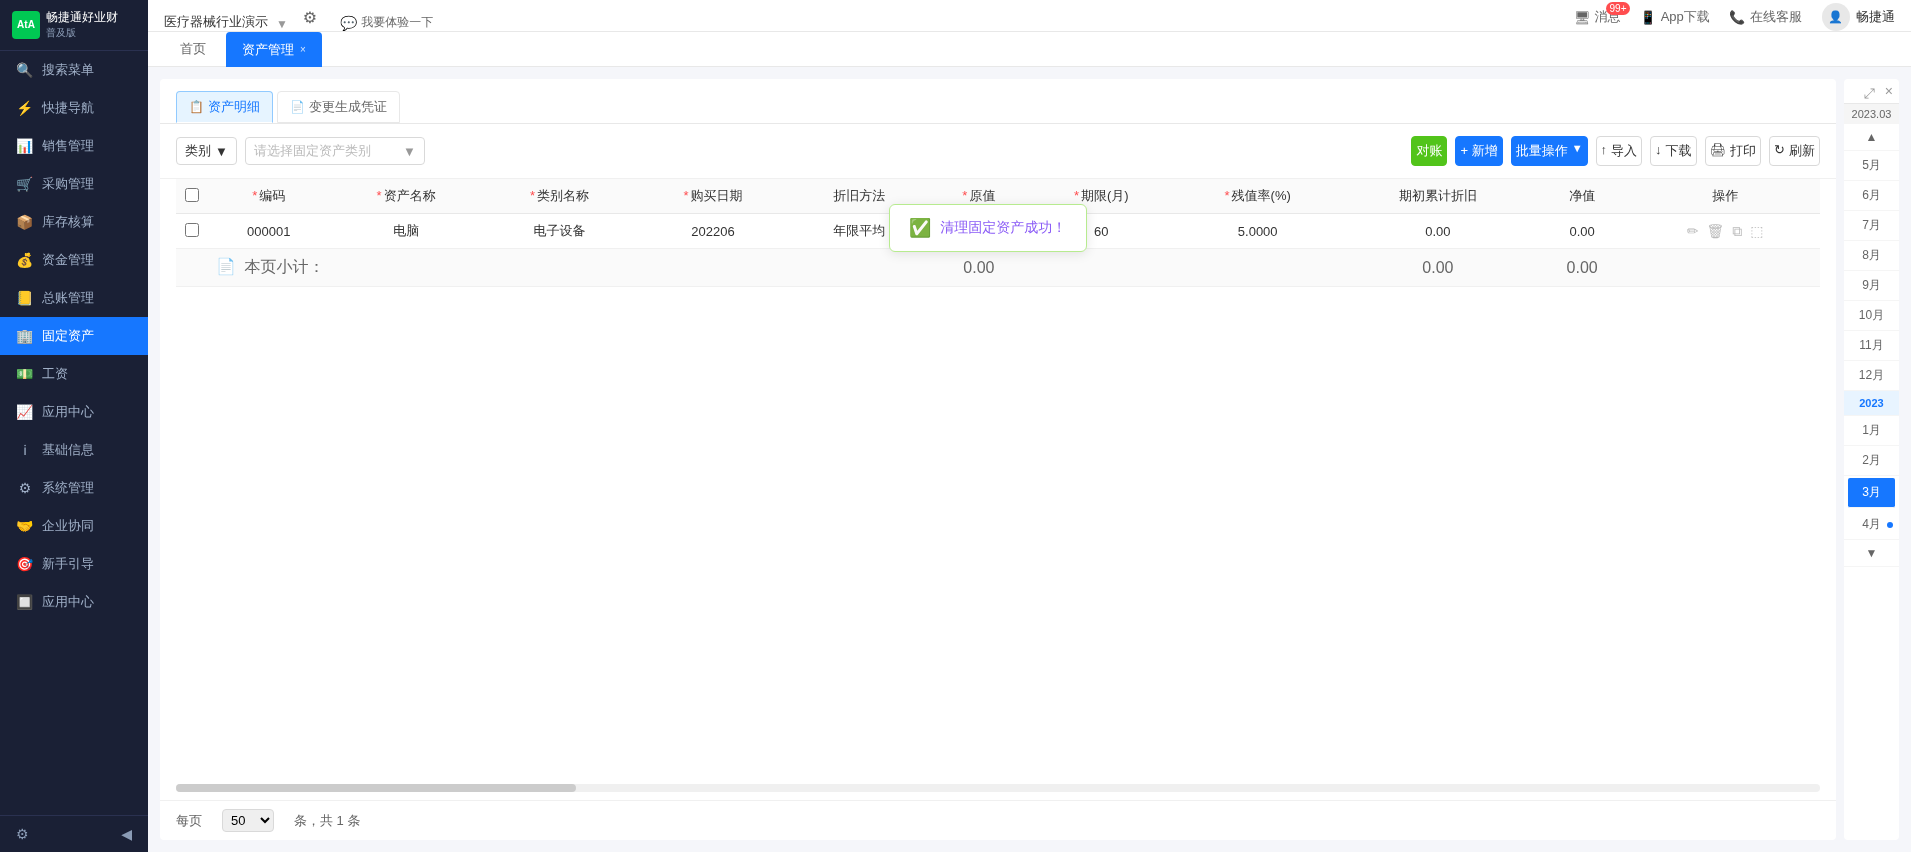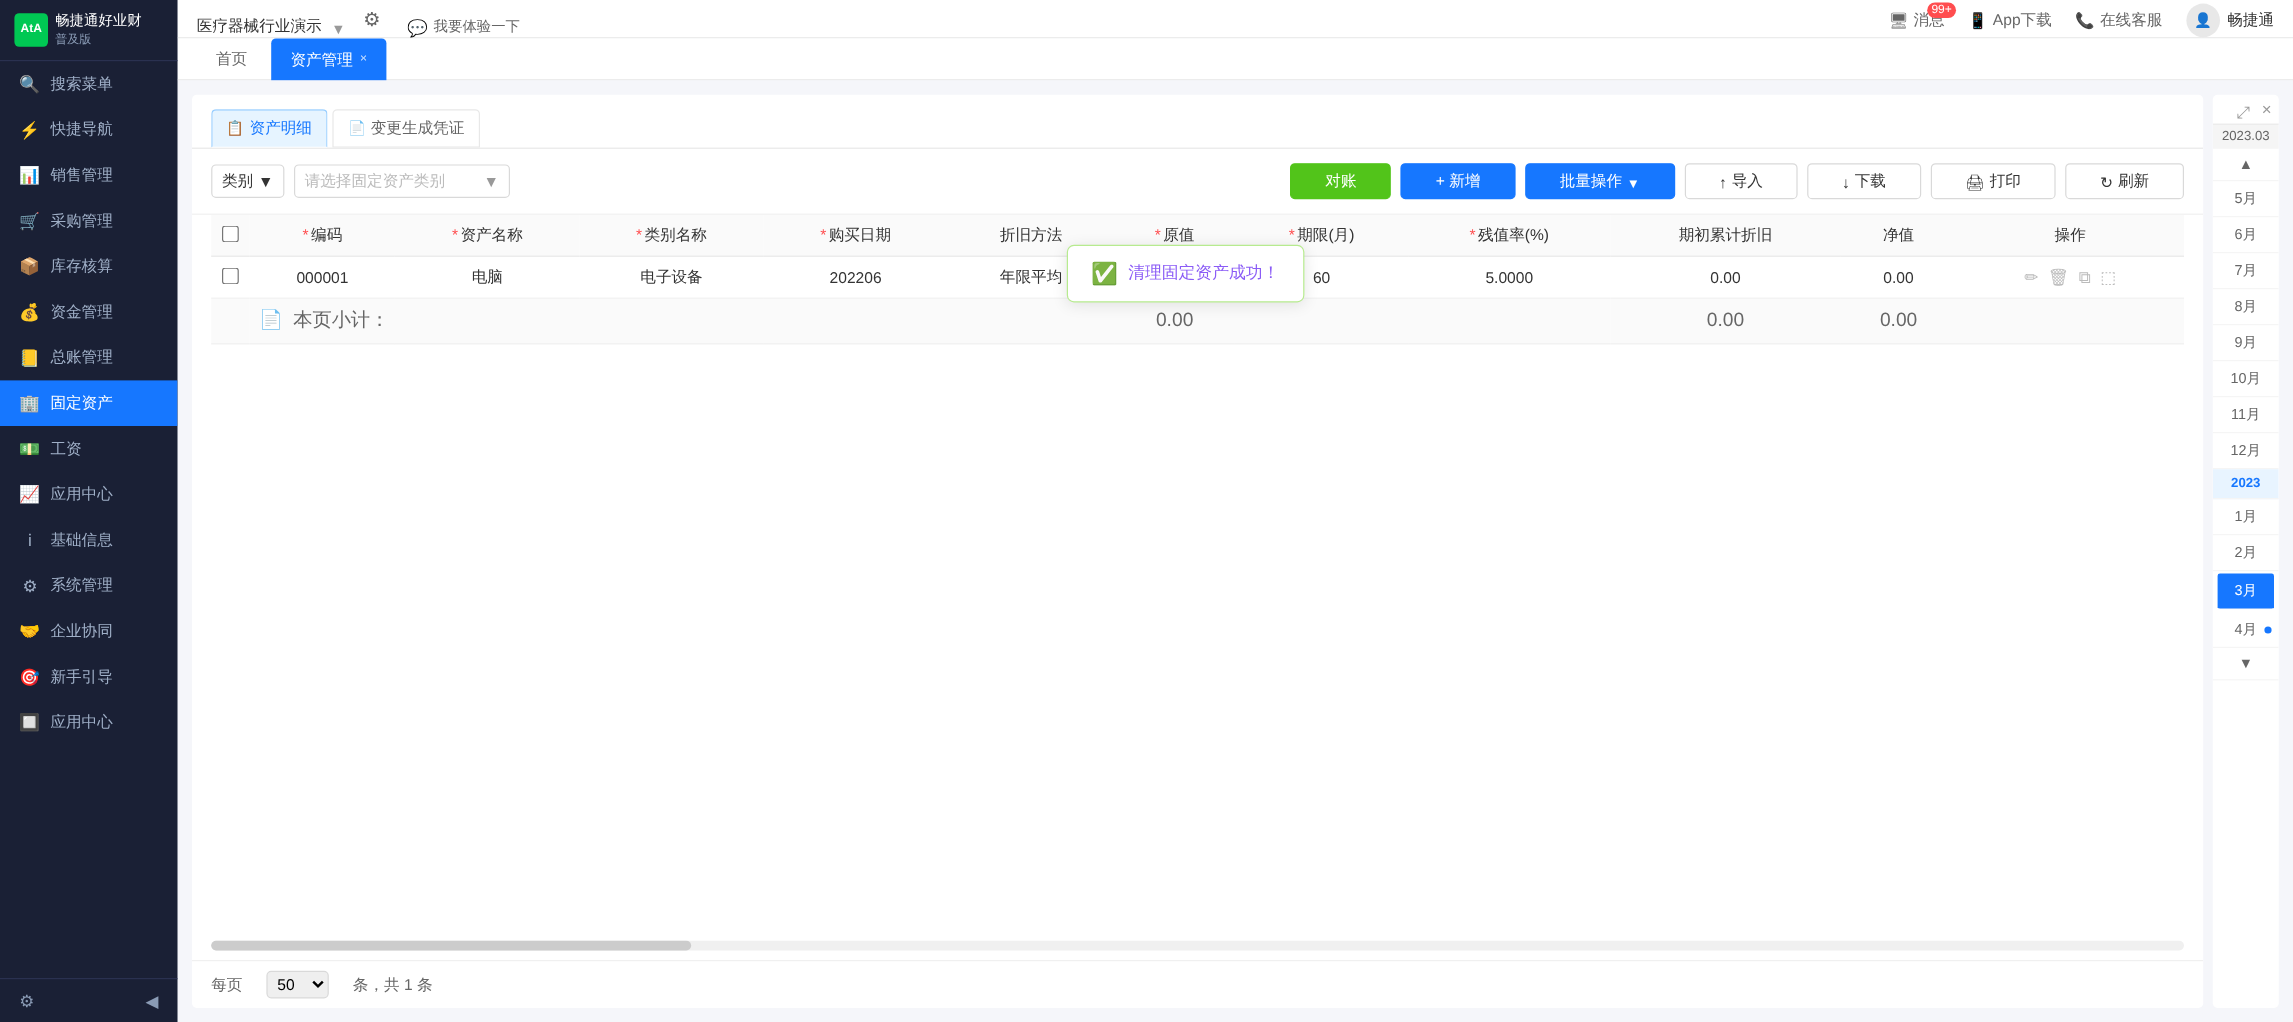--- a/index.html
+++ b/index.html
@@ -48,21 +48,21 @@
     
     .panel { flex: 1; background: white; border-radius: 4px; display: flex; flex-direction: column; overflow: hidden; }
     .panel-tabs { display: flex; padding: 12px 16px 0; border-bottom: 1px solid #e8e8e8; gap: 4px; }
     .panel-tab { padding: 6px 12px; cursor: pointer; font-size: 13px; color: #666; border: 1px solid #e8e8e8; border-radius: 4px 4px 0 0; display: flex; align-items: center; gap: 4px; }
     .panel-tab.active { background: #e6f4ff; color: #1677ff; border-color: #91caff; border-bottom-color: white; }
     .panel-tab-icon { font-size: 12px; }
 
     
     .toolbar { display: flex; align-items: center; padding: 12px 16px; gap: 8px; border-bottom: 1px solid #f0f0f0; }
     .toolbar-right { margin-left: auto; display: flex; align-items: center; gap: 8px; }
-    .btn { padding: 5px 28px; border-radius: 4px; border: 1px solid #d9d9d9; background: white; cursor: pointer; font-size: 13px; color: #333; display: flex; align-items: flex-end; gap: 4px; }
+    .btn { padding: 5px 4px; border-radius: 4px; border: 1px solid #d9d9d9; background: white; cursor: pointer; font-size: 13px; color: #333; display: flex; align-items: flex-start; gap: 4px; }
     .btn-primary { background: #1677ff; color: white; border-color: #1677ff; }
     .btn-success { background: #52c41a; color: white; border-color: #52c41a; }
     .btn-batch { background: #1677ff; color: white; border-color: #1677ff; }
     .btn-icon { font-size: 11px; }
     .select-wrapper { display: flex; align-items: center; gap: 4px; border: 1px solid #d9d9d9; border-radius: 4px; padding: 4px 8px; background: white; cursor: pointer; font-size: 13px; color: #333; }
     .select-input { display: flex; align-items: center; gap: 4px; border: 1px solid #d9d9d9; border-radius: 4px; padding: 4px 8px; background: white; cursor: pointer; font-size: 13px; color: #999; width: 180px; }
 
     
     .table-wrapper { flex: 1; overflow: auto; padding: 0 16px; }
     table { width: 100%; border-collapse: collapse; font-size: 13px; }

